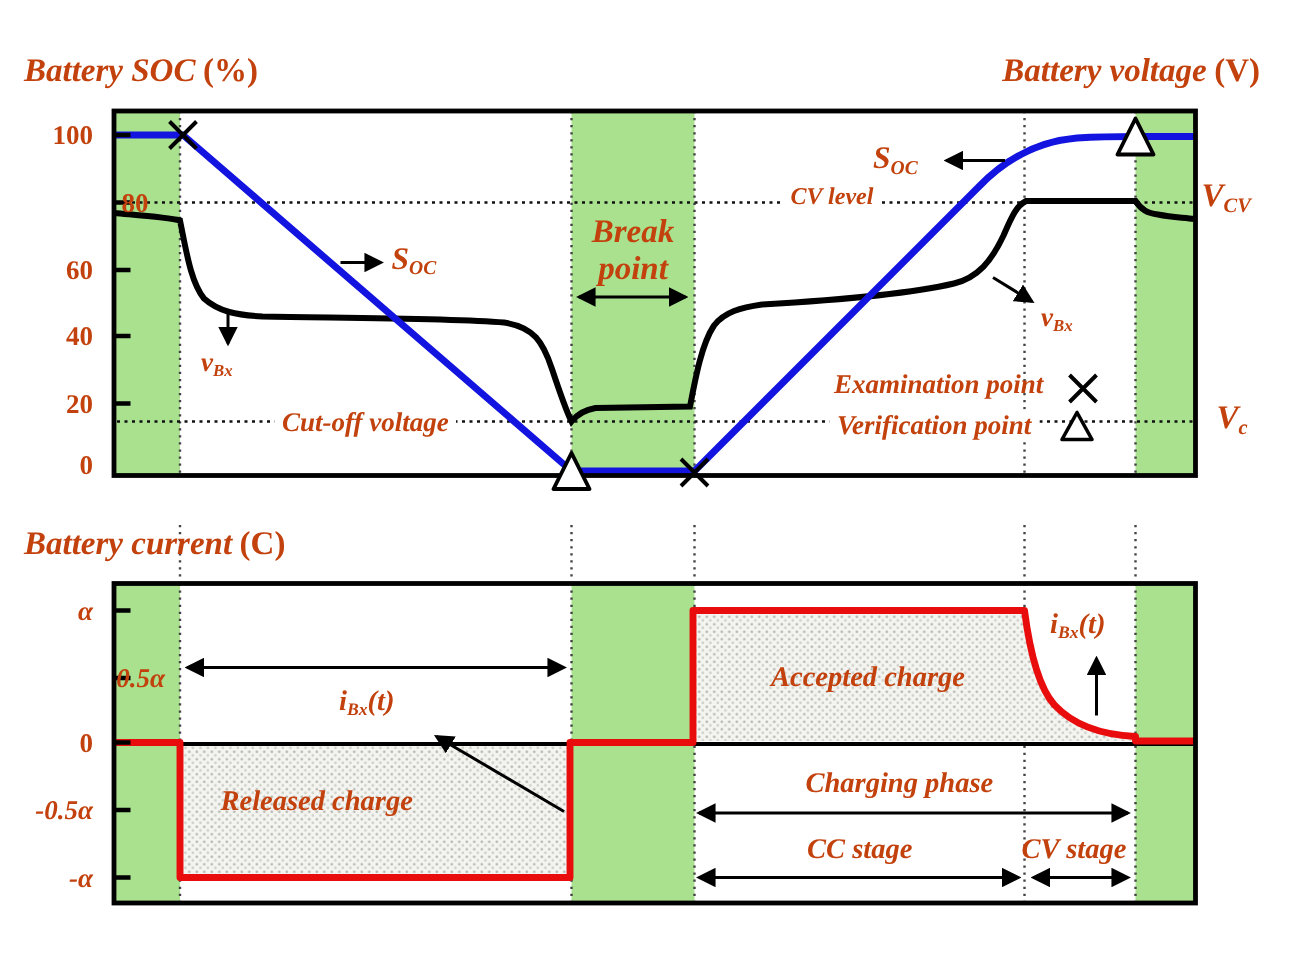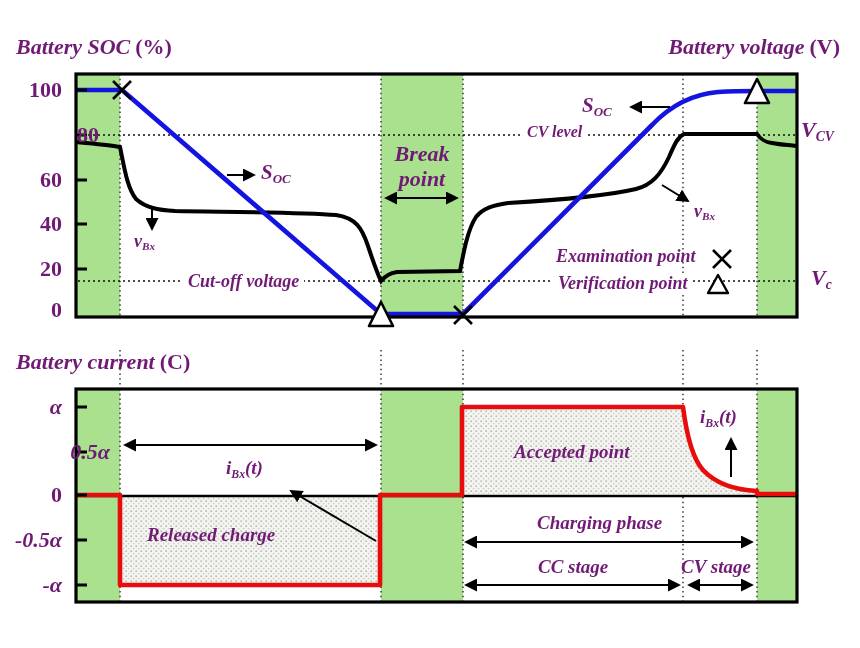--- a/index.html
+++ b/index.html
@@ -1,22 +1,22 @@
 <!DOCTYPE html>
 <html><head>
 <meta charset="utf-8">
 <style>
   html,body{margin:0;padding:0;background:#fff;}
   #fig{position:relative;width:860px;height:648px;background:#ffffff;overflow:hidden;
-       font-family:"Liberation Serif",serif;color:#701a75;}
+       font-family:"Liberation Serif",serif;color:#c2410c;}
   #fig svg{position:absolute;left:0;top:0;}
   .lbl{position:absolute;font-weight:bold;font-style:italic;white-space:nowrap;line-height:1.15;}
   .unit{font-style:normal;margin-left:5px;}
   .title{font-size:22px;}
-  .num{position:absolute;left:0;width:62px;text-align:right;font-weight:bold;font-size:22px;
+  .num{position:absolute;left:0;width:62px;text-align:right;font-weight:bold;font-size:18px;
        font-style:normal;line-height:26px;white-space:nowrap;}
   sub.s{font-size:0.62em;font-style:italic;vertical-align:-0.3em;letter-spacing:0;}
   .onLine{background:#fff;padding:0 5px;}
   .center{text-align:center;}
 </style>
 </head>
 <body>
 
 <div id="fig">
 
@@ -154,21 +154,21 @@
     <span>V</span><sub class="s">CV</sub>
   </div>
   <div class="lbl" style="left:811px;top:265px;font-size:22px;">
     <span>V</span><sub class="s">c</sub>
   </div>
 
   <div class="lbl" style="left:226px;top:457px;font-size:19px;">
     <span>i</span><sub class="s">Bx</sub><span>(t)</span>
   </div>
   <div class="lbl" style="left:147px;top:524px;font-size:19px;">Released charge</div>
-  <div class="lbl" style="left:514px;top:441px;font-size:19px;">Accepted point</div>
+  <div class="lbl" style="left:514px;top:441px;font-size:19px;">Accepted charge</div>
   <div class="lbl" style="left:700px;top:406px;font-size:19px;">
     <span>i</span><sub class="s">Bx</sub><span>(t)</span>
   </div>
   <div class="lbl" style="left:537px;top:512px;font-size:19px;">Charging phase</div>
   <div class="lbl" style="left:538px;top:556px;font-size:19px;">CC stage</div>
   <div class="lbl" style="left:681px;top:556px;font-size:19px;">CV stage</div>
 
 </div>
 
 </body></html>

